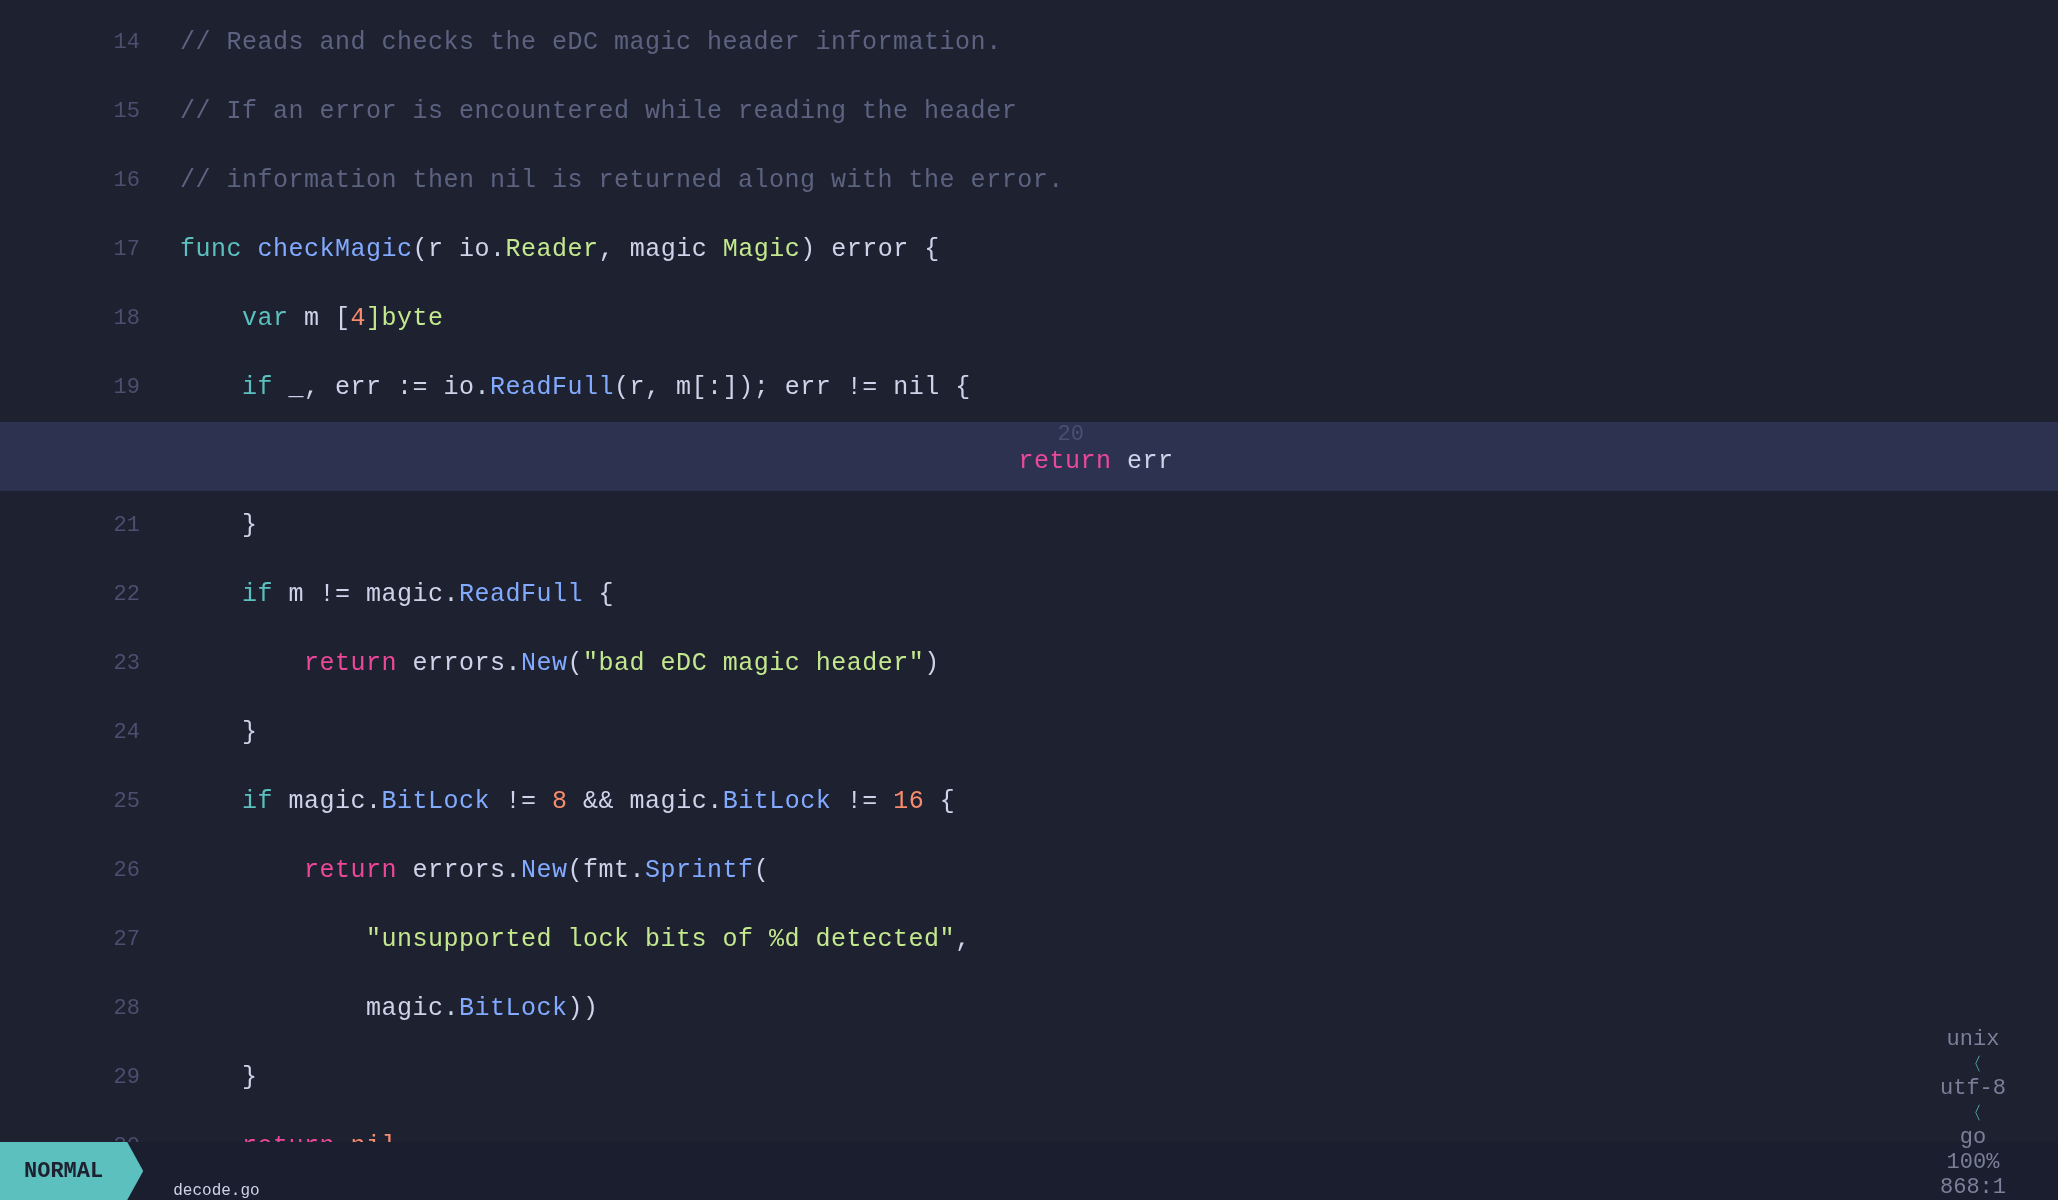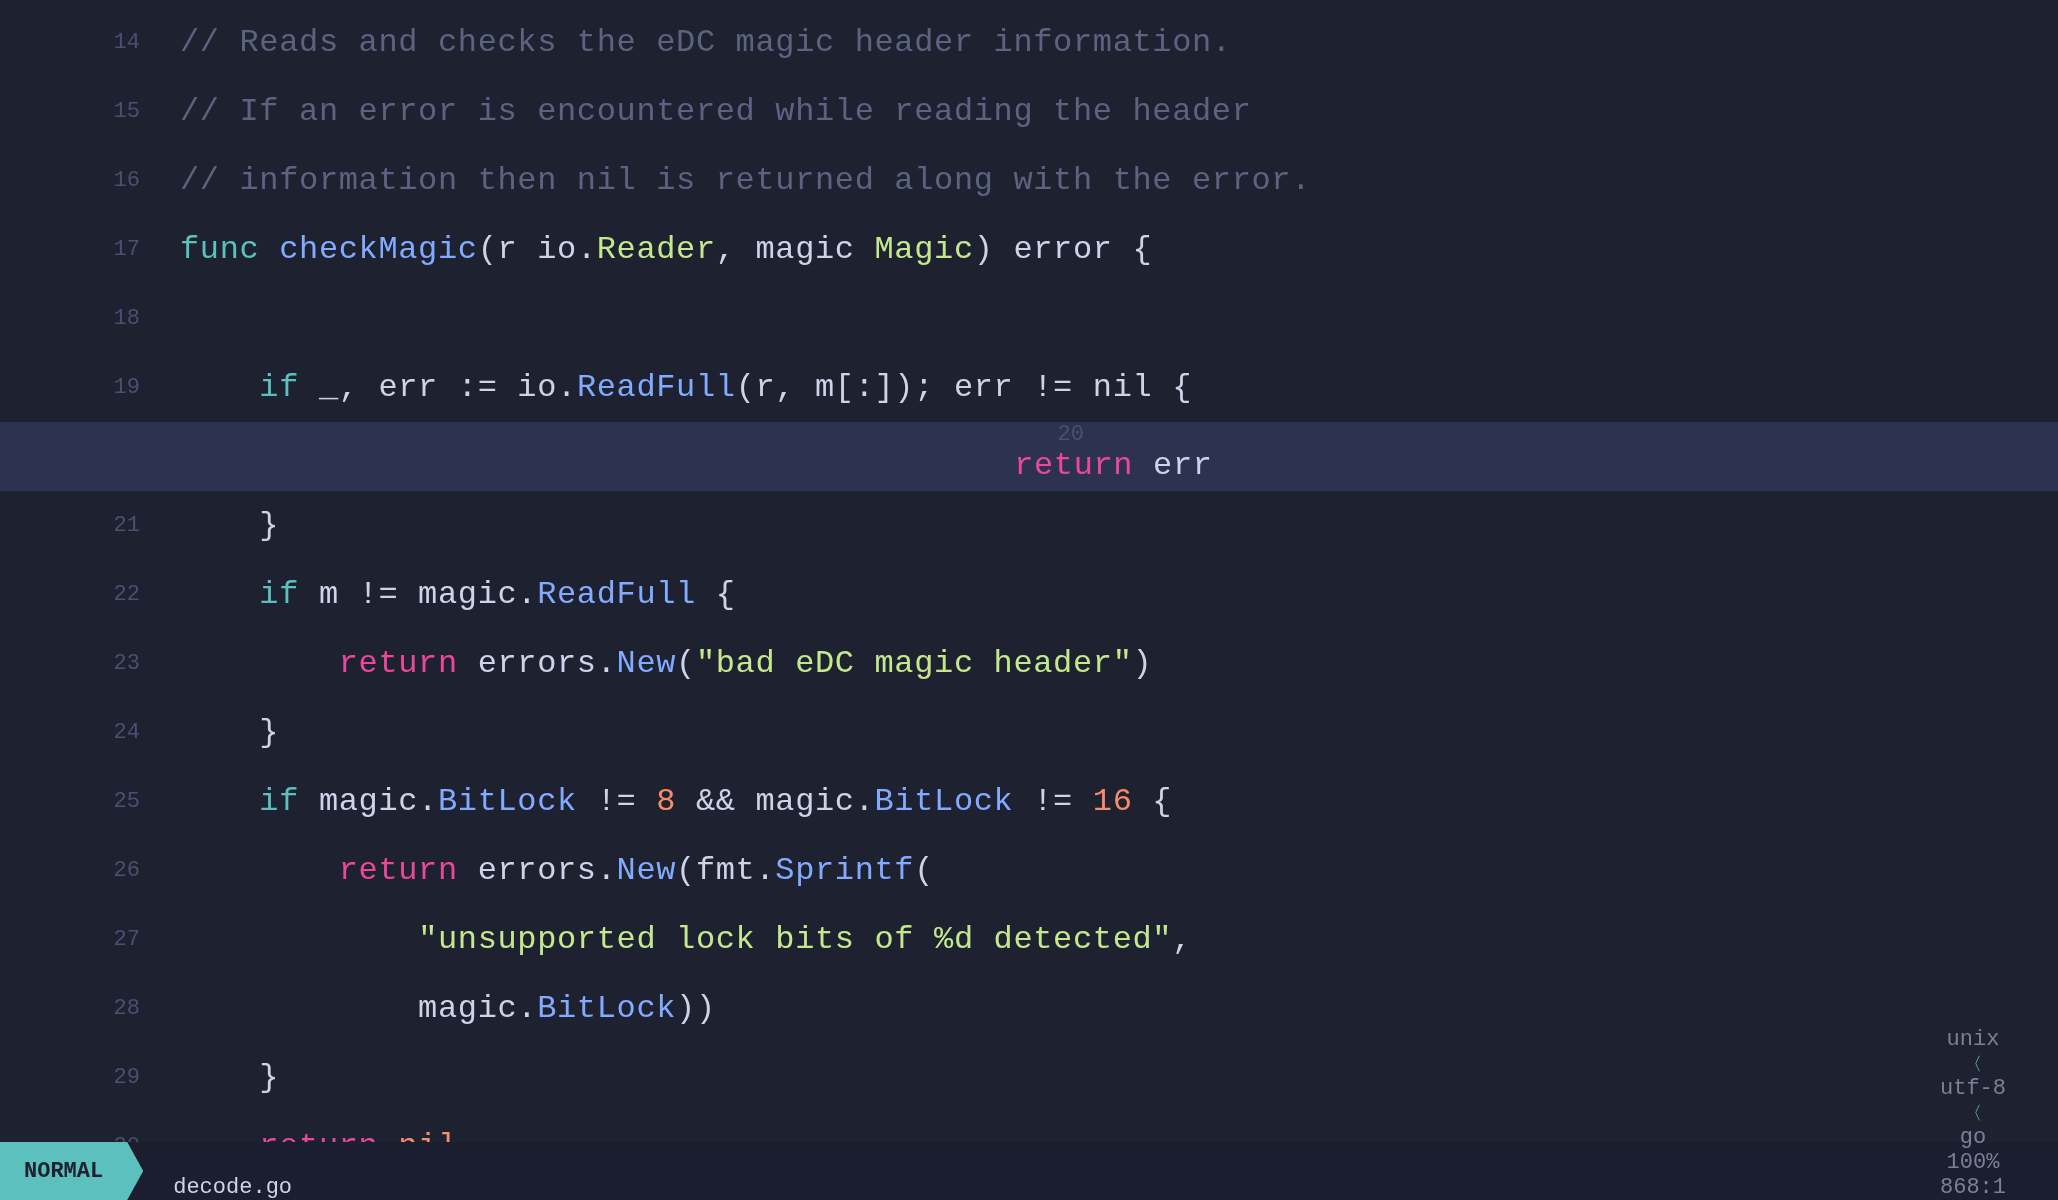--- a/index.html
+++ b/index.html
@@ -37,21 +37,21 @@
       text-align: right;
       padding-right: 30px;
       color: #4a5070;
       user-select: none;
       font-size: 22px;
     }
     .line-content {
       flex: 1;
       padding-left: 10px;
       white-space: pre;
-      font-size: 32px;
+      font-size: 25px;
       letter-spacing: 0.02em;
     }
     
     .c-comment { color: #5c6380; }
     .c-keyword { color: #5bc0be; }
     .c-func { color: #82aaff; }
     .c-type { color: #c3e88d; }
     .c-num { color: #f78c6c; }
     .c-string { color: #c3e88d; }
     .c-plain { color: #cdd3e8; }
@@ -79,21 +79,21 @@
       height: 100%;
       display: flex;
       align-items: center;
       font-size: 22px;
       clip-path: polygon(0 0, calc(100% - 16px) 0, 100% 50%, calc(100% - 16px) 100%, 0 100%);
       padding-right: 40px;
     }
     .status-filename {
       padding: 0 30px;
       color: #cdd3e8;
-      font-size: 22px;
+      font-size: 16px;
     }
     .status-right {
       margin-left: auto;
       display: flex;
       align-items: center;
       gap: 0;
       padding-right: 32px;
       color: #7a8099;
       font-size: 22px;
       flex-direction: column;
@@ -124,20 +124,21 @@
     <div class="line">
       <span class="line-num">16</span>
       <span class="line-content"><span class="c-comment">// information then nil is returned along with the error.</span></span>
     </div>
     <div class="line">
       <span class="line-num">17</span>
       <span class="line-content"><span class="c-keyword">func</span><span class="c-plain"> </span><span class="c-func">checkMagic</span><span class="c-plain">(r </span><span class="c-pkg">io</span><span class="c-plain">.</span><span class="c-type">Reader</span><span class="c-plain">, magic </span><span class="c-type">Magic</span><span class="c-plain">) error {</span></span>
     </div>
     <div class="line">
       <span class="line-num">18</span>
+      <span class="line-content"><span class="c-keyword">    var</span><span class="c-plain"> m [</span><span class="c-num">4</span><span class="c-type">]byte</span></span>
     </div>
     <div class="line">
       <span class="line-num">19</span>
       <span class="line-content"><span class="c-keyword">    if</span><span class="c-plain"> _, err := </span><span class="c-pkg">io</span><span class="c-plain">.</span><span class="c-func">ReadFull</span><span class="c-plain">(r, m[:]); err != nil {</span></span>
     </div>
     <div class="line highlighted">
       <span class="line-num">20</span>
       <span class="line-content"><span class="c-return">        return</span><span class="c-plain"> err</span></span>
     </div>
     <div class="line">

